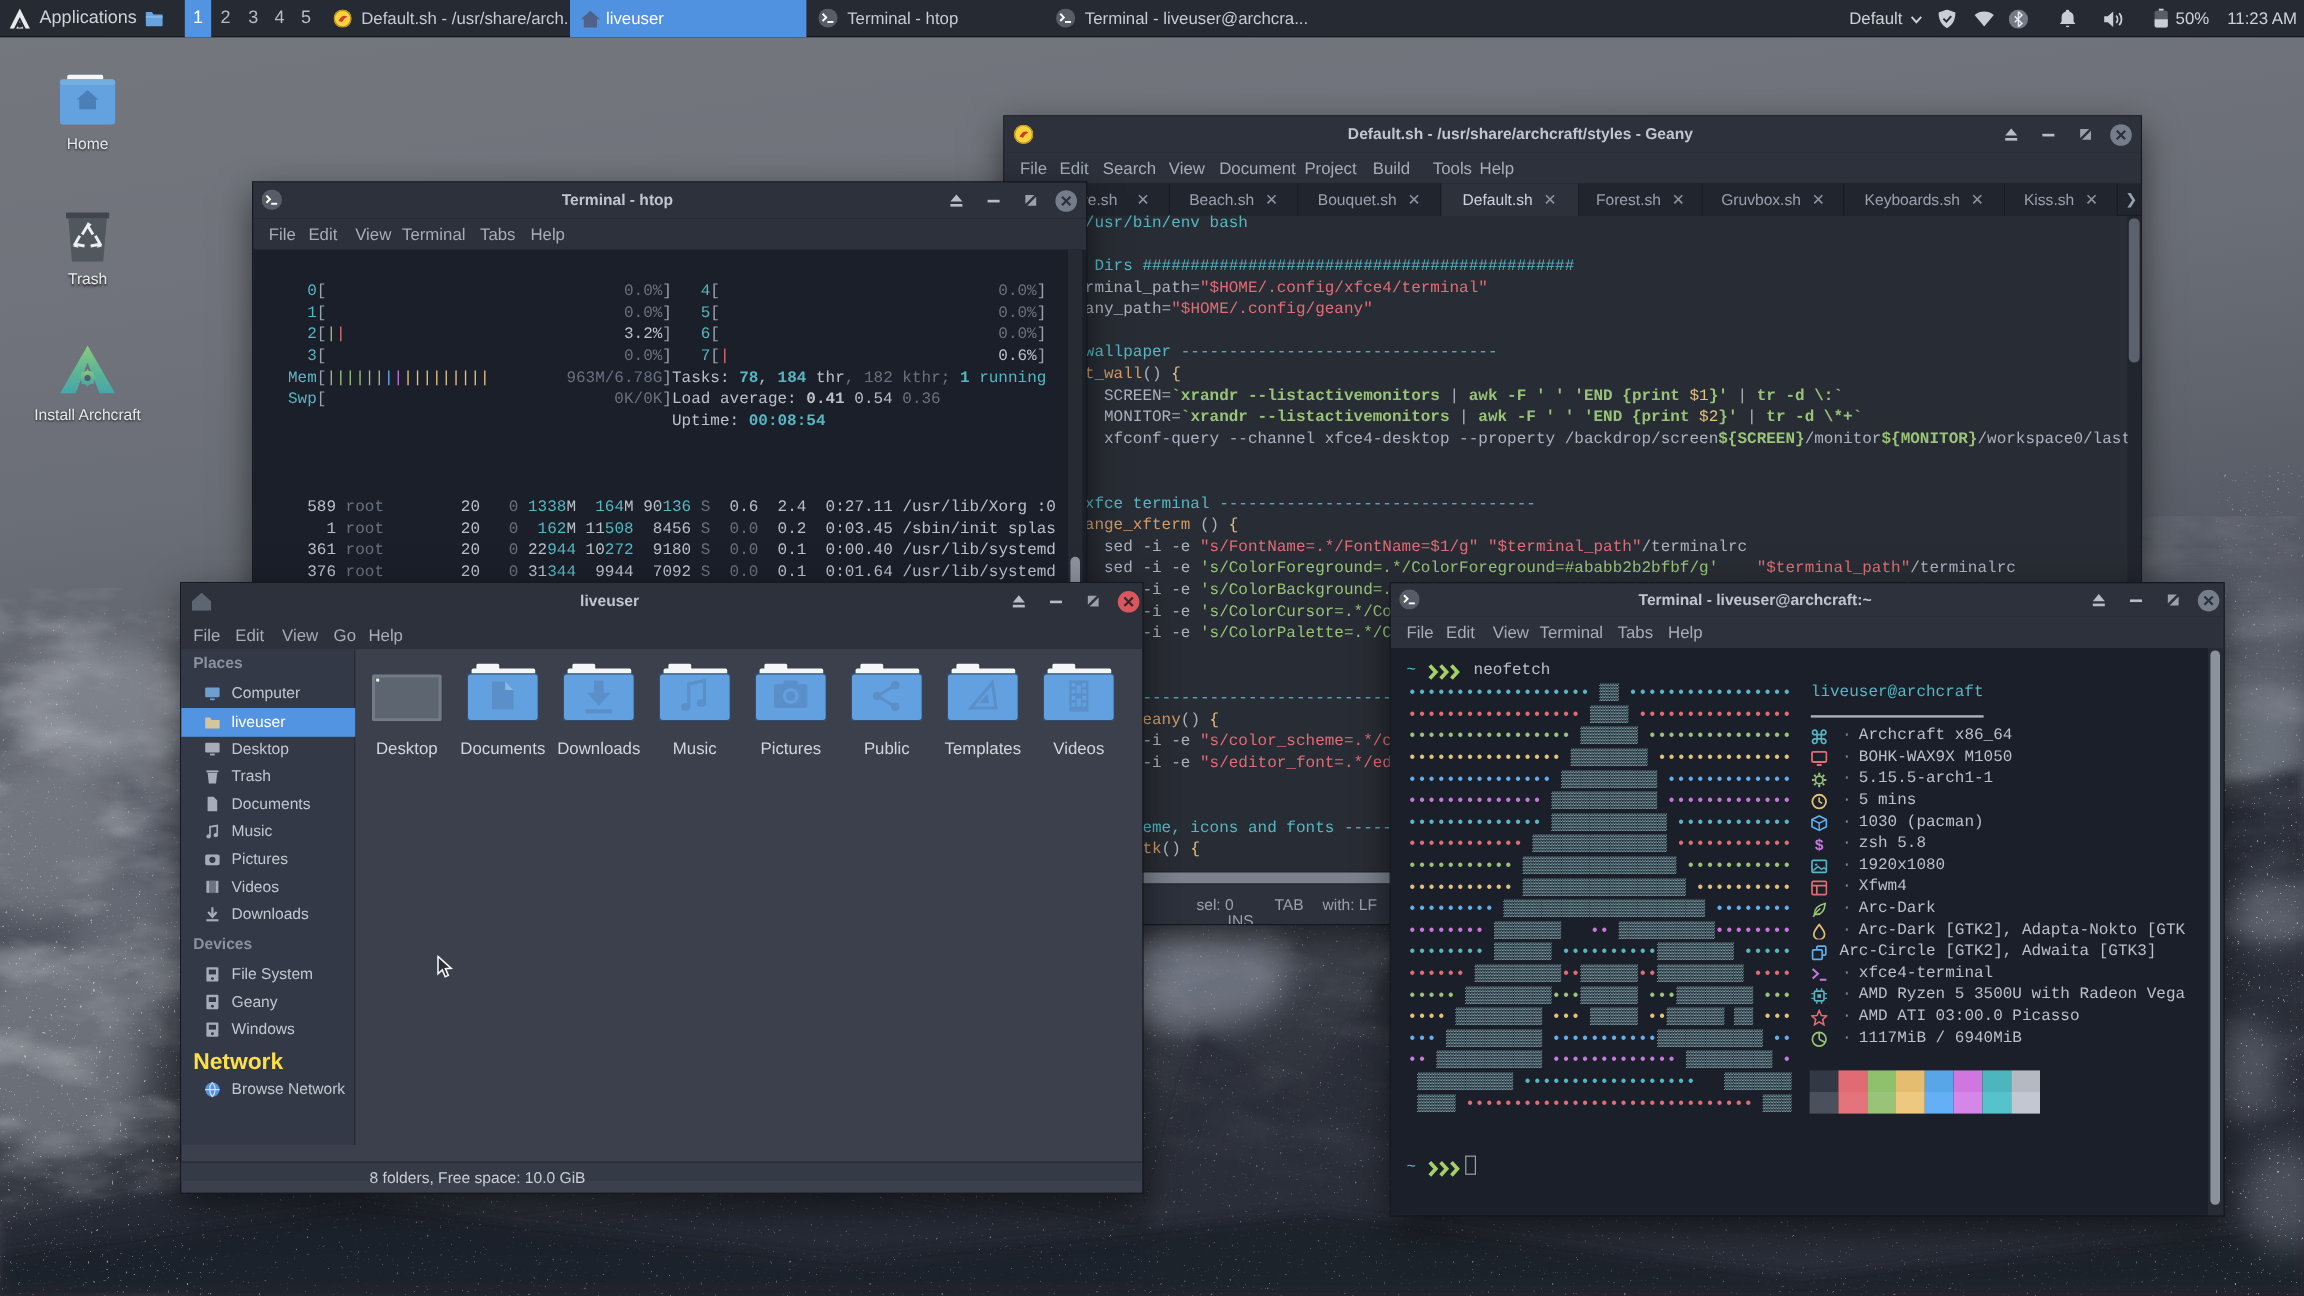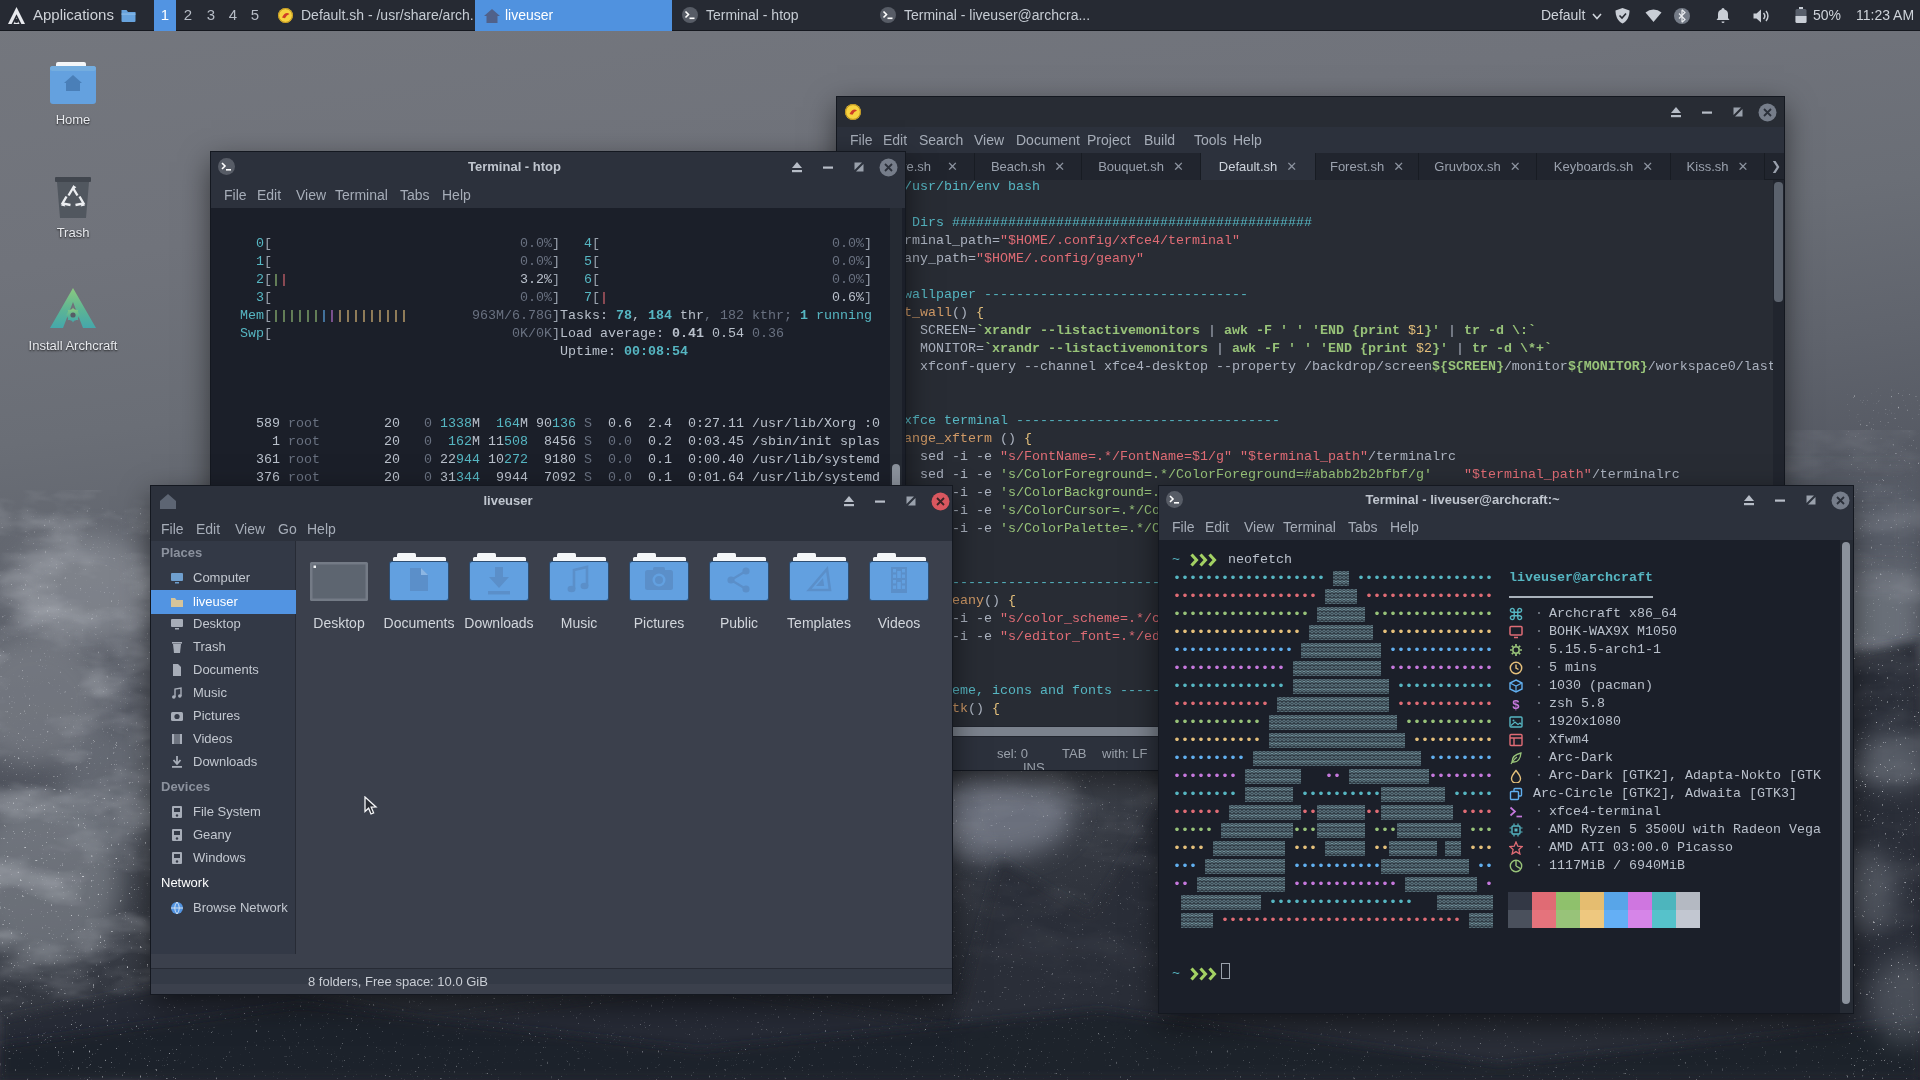--- a/index.html
+++ b/index.html
@@ -93,20 +93,23 @@
     </defs>
     <path d="M23 0 L46 40 L0 40 Z M23 14 L33 40 L13 40 Z" fill="url(#ag)" fill-rule="evenodd"></path>
     <g fill="url(#ag)">
       <circle cx="23" cy="27" r="6"></circle>
       <path d="M23 19.5 l1.5 2.5 h-3 Z M23 34.5 l1.5 -2.5 h-3 Z M15.5 27 l2.5 -1.5 v3 Z M30.5 27 l-2.5 -1.5 v3 Z M17.7 21.7 l2.8 0.7 l-2.1 2.1 Z M28.3 32.3 l-2.8 -0.7 l2.1 -2.1 Z M28.3 21.7 l-0.7 2.8 l-2.1 -2.1 Z M17.7 32.3 l0.7 -2.8 l2.1 2.1 Z"></path>
     </g>
     <circle cx="23" cy="27" r="2.6" fill="#565c66"></circle>
   </svg>
 <div class="lbl" style="left:13px;top:338px;width:120px">Install Archcraft</div>
 <div class="win" id="geany" style="left:837px;top:97px;width:947px;height:673px;background:#282c34;overflow:hidden">
+    <div class="tb">
+      <div class="t">Default.sh - /usr/share/archcraft/styles - Geany</div>
+    </div>
     <svg width="16" height="16" viewBox="0 0 16 16" style="position:absolute;left:8px;top:7px" xmlns="http://www.w3.org/2000/svg">
       <circle cx="8.0" cy="8.0" r="8.0" fill="#f7d340"></circle>
       <circle cx="8.0" cy="8.0" r="7.4" fill="none" stroke="#b98d1e" stroke-width="1"></circle>
       <path d="M4.5 10.0 Q8.0 3.5 12.0 6.5 Q9.0 7.5 7.5 10.8 Z" fill="#cf3e27"></path>
     </svg>
     <svg width="14" height="14" viewBox="0 0 14 14" style="position:absolute;left:832px;top:8px" xmlns="http://www.w3.org/2000/svg">
       <path d="M7 2 L12 8 L2 8 Z" fill="#b7bdc7"></path>
       <rect x="2" y="10" width="10" height="2.2" fill="#b7bdc7"></rect>
     </svg>
     <svg width="14" height="14" viewBox="0 0 14 14" style="position:absolute;left:863px;top:8px" xmlns="http://www.w3.org/2000/svg">
@@ -291,21 +294,21 @@
         <rect x="2" y="1" width="10" height="12" rx="1" fill="#a7adb8"></rect>
         <rect x="4" y="3" width="6" height="4" fill="#333946"></rect>
         <circle cx="7" cy="10.5" r="1.2" fill="#333946"></circle>
       </svg>
       <div class="abs" style="left:42px;top:309px;font-size:13px;color:#c3c8d0">Windows</div>
       <svg width="14" height="14" viewBox="0 0 14 14" style="position:absolute;left:19px;top:310px" xmlns="http://www.w3.org/2000/svg">
         <rect x="2" y="1" width="10" height="12" rx="1" fill="#a7adb8"></rect>
         <rect x="4" y="3" width="6" height="4" fill="#333946"></rect>
         <circle cx="7" cy="10.5" r="1.2" fill="#333946"></circle>
       </svg>
-      <div class="abs" style="left:10px;top:334px;font-size:13px;color:#ffffff;font-weight:normal">Network</div>
+      <div class="abs" style="left:10px;top:334px;font-size:19px;color:#fde047;font-weight:bold">Network</div>
       <div class="abs" style="left:42px;top:359px;font-size:13px;color:#c3c8d0">Browse Network</div>
       <svg width="14" height="14" viewBox="0 0 14 14" style="position:absolute;left:19px;top:360px" xmlns="http://www.w3.org/2000/svg">
         <circle cx="7" cy="7" r="6" fill="#5294e2"></circle>
         <path d="M1 7 h12 M7 1 a9 9 0 0 1 0 12 M7 1 a9 9 0 0 0 0 12" stroke="#cfe0f2" stroke-width="1" fill="none"></path>
       </svg>
     </div>
     <svg width="60" height="48" viewBox="0 0 60 48" style="position:absolute;left:158px;top:67px" xmlns="http://www.w3.org/2000/svg">
       <rect x="1" y="9" width="58" height="39" rx="1.5" fill="#747b86"></rect>
       <rect x="3.5" y="11.5" width="53" height="34" fill="#5d6570"></rect>
       <rect x="4.5" y="12.5" width="2.5" height="2.5" fill="#f2f4f6"></rect>
@@ -428,21 +431,21 @@
       <b style="left:124px">Terminal</b>
       <b style="left:189px">Tabs</b>
       <b style="left:231px">Help</b>
     </div>
     <div class="mono abs" style="left:13px;top:65px;color:#56b6c2">~</div>
     <svg width="28" height="14" viewBox="0 0 28 14" style="position:absolute;left:31px;top:67px" xmlns="http://www.w3.org/2000/svg">
       <path d="M1.5 1.5 L6.5 7 L1.5 12.5 M10.5 1.5 L15.5 7 L10.5 12.5 M19.5 1.5 L24.5 7 L19.5 12.5" stroke="#a3d163" stroke-width="3.1" fill="none"></path>
     </svg>
     <div class="mono abs" style="left:69px;top:65px;color:#b9c0cb">neofetch</div>
     <pre class="mono abs" style="left:14px;top:84px"><span style="color:#56b6c2">•••••••••••••••••••</span>&nbsp;<span style="color:#b2e7ef">▒▒</span>&nbsp;<span style="color:#56b6c2">•••••••••••••••••</span><br><span style="color:#e06c75">••••••••••••••••••</span>&nbsp;<span style="color:#b2e7ef">▒▒▒▒</span>&nbsp;<span style="color:#e06c75">••••••••••••••••</span><br><span style="color:#98c379">•••••••••••••••••</span>&nbsp;<span style="color:#b2e7ef">▒▒▒▒▒▒</span>&nbsp;<span style="color:#98c379">•••••••••••••••</span><br><span style="color:#e5c07b">••••••••••••••••</span>&nbsp;<span style="color:#b2e7ef">▒▒▒▒▒▒▒▒</span>&nbsp;<span style="color:#e5c07b">••••••••••••••</span><br><span style="color:#61afef">•••••••••••••••</span>&nbsp;<span style="color:#b2e7ef">▒▒▒▒▒▒▒▒▒▒</span>&nbsp;<span style="color:#61afef">•••••••••••••</span><br><span style="color:#c678dd">••••••••••••••</span>&nbsp;<span style="color:#b2e7ef">▒▒▒▒▒▒▒▒▒▒▒</span>&nbsp;<span style="color:#c678dd">•••••••••••••</span><br><span style="color:#56b6c2">••••••••••••••</span>&nbsp;<span style="color:#b2e7ef">▒▒▒▒▒▒▒▒▒▒▒▒</span>&nbsp;<span style="color:#56b6c2">••••••••••••</span><br><span style="color:#e06c75">••••••••••••</span>&nbsp;<span style="color:#b2e7ef">▒▒▒▒▒▒▒▒▒▒▒▒▒▒</span>&nbsp;<span style="color:#e06c75">••••••••••••</span><br><span style="color:#98c379">•••••••••••</span>&nbsp;<span style="color:#b2e7ef">▒▒▒▒▒▒▒▒▒▒▒▒▒▒▒▒</span>&nbsp;<span style="color:#98c379">•••••••••••</span><br><span style="color:#e5c07b">•••••••••••</span>&nbsp;<span style="color:#b2e7ef">▒▒▒▒▒▒▒▒▒▒▒▒▒▒▒▒▒</span>&nbsp;<span style="color:#e5c07b">••••••••••</span><br><span style="color:#61afef">•••••••••</span>&nbsp;<span style="color:#b2e7ef">▒▒▒▒▒▒▒▒▒▒▒▒▒▒▒▒▒▒▒▒▒</span>&nbsp;<span style="color:#61afef">••••••••</span><br><span style="color:#c678dd">••••••••</span>&nbsp;<span style="color:#b2e7ef">▒▒▒▒▒▒▒</span>&nbsp;&nbsp;&nbsp;<span style="color:#c678dd">••</span>&nbsp;<span style="color:#b2e7ef">▒▒▒▒▒▒▒▒▒▒</span><span style="color:#c678dd">••••••••</span><br><span style="color:#56b6c2">••••••••</span>&nbsp;<span style="color:#b2e7ef">▒▒▒▒▒▒</span>&nbsp;<span style="color:#56b6c2">••••••••••</span><span style="color:#b2e7ef">▒▒▒▒▒▒▒▒</span>&nbsp;<span style="color:#56b6c2">•••••</span><br><span style="color:#e06c75">••••••</span>&nbsp;<span style="color:#b2e7ef">▒▒▒▒▒▒▒▒▒</span><span style="color:#e06c75">••</span><span style="color:#b2e7ef">▒▒▒▒▒▒</span><span style="color:#e06c75">••</span><span style="color:#b2e7ef">▒▒▒▒▒▒▒▒▒</span>&nbsp;<span style="color:#e06c75">••••</span><br><span style="color:#98c379">•••••</span>&nbsp;<span style="color:#b2e7ef">▒▒▒▒▒▒▒▒▒</span><span style="color:#98c379">•••</span><span style="color:#b2e7ef">▒▒▒▒▒▒</span>&nbsp;<span style="color:#98c379">•••</span><span style="color:#b2e7ef">▒▒▒▒▒▒▒▒</span>&nbsp;<span style="color:#98c379">•••</span><br><span style="color:#e5c07b">••••</span>&nbsp;<span style="color:#b2e7ef">▒▒▒▒▒▒▒▒▒</span>&nbsp;<span style="color:#e5c07b">•••</span>&nbsp;<span style="color:#b2e7ef">▒▒▒▒▒</span>&nbsp;<span style="color:#e5c07b">••</span><span style="color:#b2e7ef">▒▒▒▒▒▒</span>&nbsp;<span style="color:#b2e7ef">▒▒</span>&nbsp;<span style="color:#e5c07b">•••</span><br><span style="color:#61afef">•••</span>&nbsp;<span style="color:#b2e7ef">▒▒▒▒▒▒▒▒▒▒</span>&nbsp;<span style="color:#61afef">•••••••••••</span><span style="color:#b2e7ef">▒▒▒▒▒▒▒▒▒▒▒</span>&nbsp;<span style="color:#61afef">••</span><br><span style="color:#c678dd">••</span>&nbsp;<span style="color:#b2e7ef">▒▒▒▒▒▒▒▒▒▒▒</span>&nbsp;<span style="color:#c678dd">•••••••••••••</span>&nbsp;<span style="color:#b2e7ef">▒▒▒▒▒▒▒▒▒</span>&nbsp;<span style="color:#c678dd">•</span><br>&nbsp;<span style="color:#b2e7ef">▒▒▒▒▒▒▒▒▒▒</span>&nbsp;<span style="color:#56b6c2">••••••••••••••••••</span>&nbsp;&nbsp;&nbsp;<span style="color:#b2e7ef">▒▒▒▒▒▒▒</span><br>&nbsp;<span style="color:#b2e7ef">▒▒▒▒</span>&nbsp;<span style="color:#e06c75">••••••••••••••••••••••••••••••</span>&nbsp;<span style="color:#b2e7ef">▒▒▒</span></pre>
-    <div class="mono abs" style="left:350px;top:83px;color:#56b6c2;font-weight:bold">liveuser@archcraft</div>
+    <div class="mono abs" style="left:350px;top:83px;color:#56b6c2;font-weight:normal">liveuser@archcraft</div>
     <div class="abs" style="left:350px;top:110px;width:144px;height:2px;background:#a9b2bb"></div>
     <div class="abs" style="left:350px;top:119px;width:344px;height:18px">
       <svg width="14" height="14" viewBox="0 0 14 14" style="position:absolute;left:0;top:2px" xmlns="http://www.w3.org/2000/svg">
         <path d="M5.2 5.2 H3.4 A1.9 1.9 0 1 1 5.2 3.4 V5.2 M8.8 5.2 V3.4 A1.9 1.9 0 1 1 10.6 5.2 H8.8 M5.2 8.8 H3.4 A1.9 1.9 0 1 0 5.2 10.6 V8.8 M8.8 8.8 V10.6 A1.9 1.9 0 1 0 10.6 8.8 H8.8 M5.2 5.2 H8.8 V8.8 H5.2 Z" stroke="#56b6c2" stroke-width="1.4" fill="none"></path>
       </svg>
       <span class="mono abs" style="left:26px;top:0;color:#7d8591">·</span>
       <span class="mono abs" style="left:40px;top:0;color:#b9c0cb">Archcraft x86_64</span>
     </div>
     <div class="abs" style="left:350px;top:137px;width:344px;height:18px">
       <svg width="14" height="14" viewBox="0 0 14 14" style="position:absolute;left:0;top:2px" xmlns="http://www.w3.org/2000/svg">

